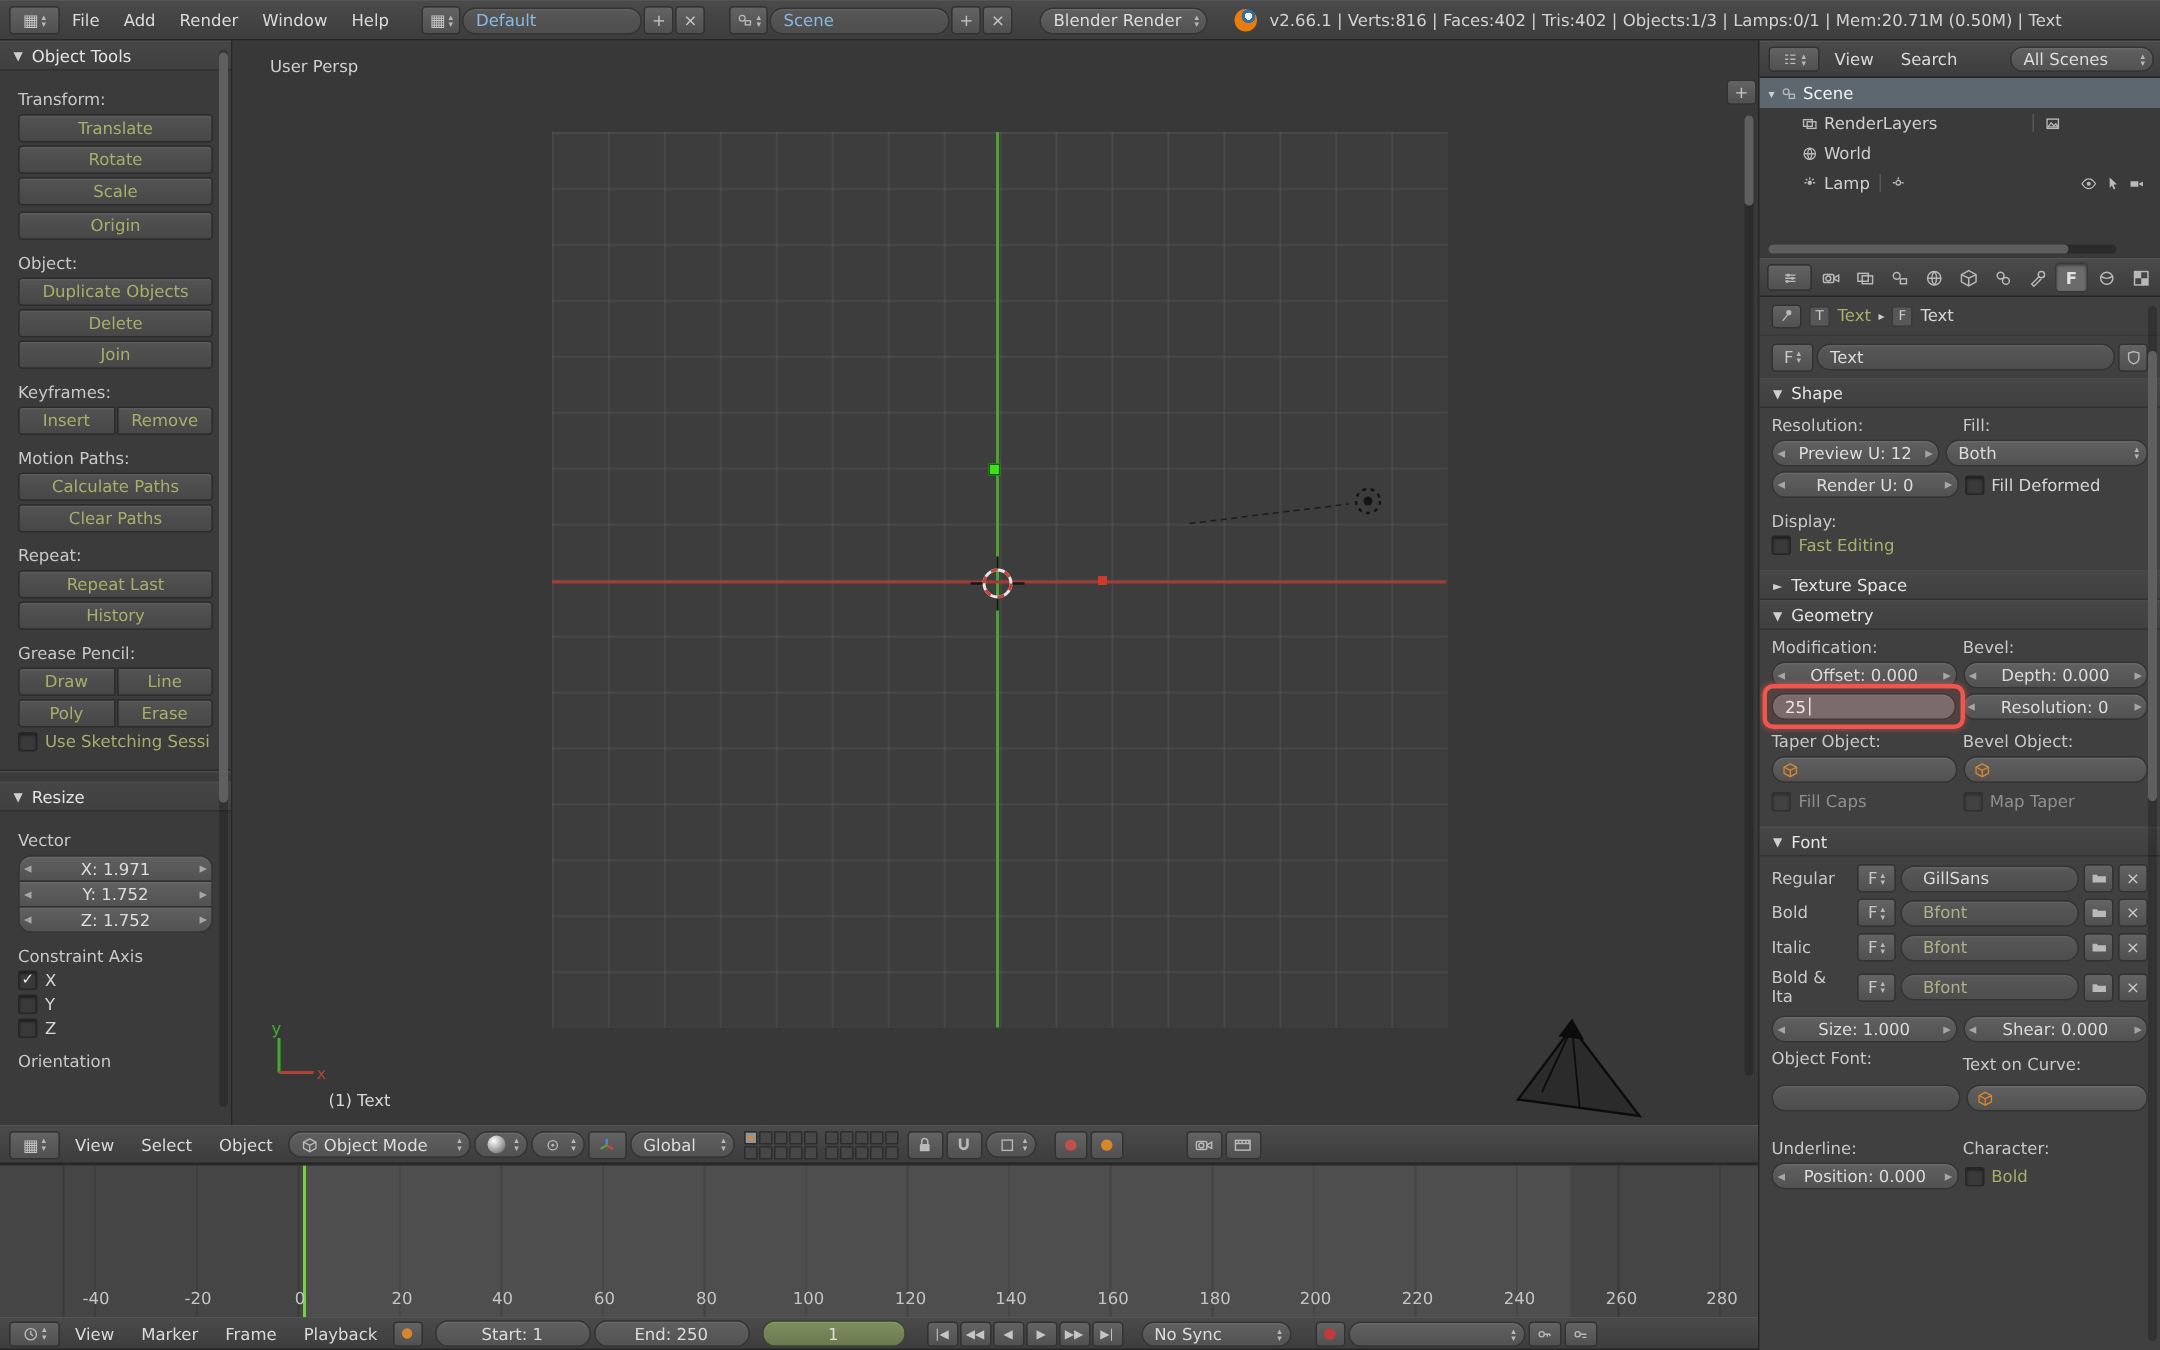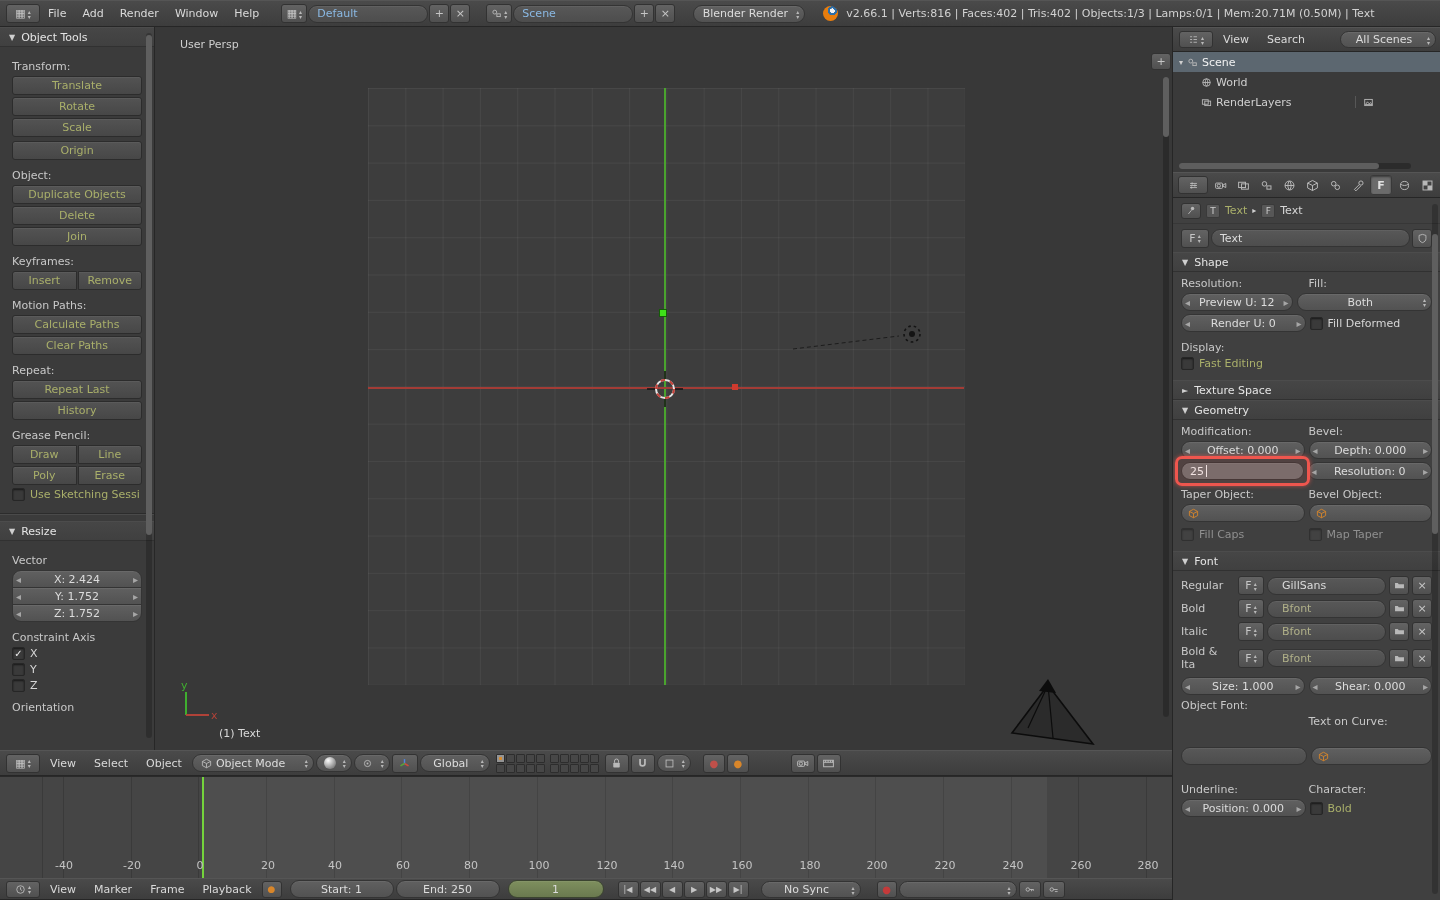--- a/index.html
+++ b/index.html
@@ -6,21 +6,21 @@
 html,body{width:1440px;height:900px}
 body{position:relative;overflow:hidden;background:#333;font-family:"DejaVu Sans","Liberation Sans",sans-serif;font-size:11px;color:#d6d6d6;-webkit-user-select:none;user-select:none}
 .abs{position:absolute}
 .flex{display:flex;align-items:center}
 .eh{background:linear-gradient(#4a4a4a,#3d3d3d);border-top:1px solid #555;border-bottom:1px solid #262626}
 .mi{padding:0 8px;color:#dadada;white-space:nowrap}
 .ib{height:19px;min-width:20px;padding:0 3px;border-radius:3px;background:linear-gradient(#636363,#505050);border:1px solid #323232;display:inline-flex;align-items:center;justify-content:center;color:#c6c6c6;gap:2px;flex:0 0 auto}
 .pill,.num,.dd,.txt,.slider,.edit{height:18px;border-radius:9px;background:linear-gradient(#606060,#525252);border:1px solid #343434;box-shadow:inset 0 1px 0 rgba(255,255,255,.06);display:flex;align-items:center;color:#dcdcdc;overflow:hidden;white-space:nowrap}
 .nv{flex:1;text-align:center;padding:0 2px;overflow:hidden}
 .na{width:11px;text-align:center;color:#a6a6a6;font-size:10px;flex:0 0 auto}
-.dd{position:relative;justify-content:center;padding:0 16px 0 8px;gap:4px}
+.dd{position:relative;padding:0 16px 0 8px;gap:4px}
 .dda{position:absolute;right:5px;top:3px;display:flex;flex-direction:column;font-size:6px;line-height:5px;color:#b8b8b8}
 .slider{background:linear-gradient(#4d5157,#43474c);justify-content:center}
 .txt{justify-content:flex-start;padding:0 8px;background:linear-gradient(#585858,#4d4d4d)}
 .edit{background:#6f6f6f;justify-content:flex-start;padding:0 8px;color:#f2f2f2;border-radius:9px}
 .caret{display:inline-block;width:1px;height:12px;background:#f0f0f0;margin-left:2px}
 .op{height:19px;border-radius:3px;background:linear-gradient(#535353,#474747);border:1px solid #2c2c2c;box-shadow:inset 0 1px 0 rgba(255,255,255,.05);display:flex;align-items:center;justify-content:center;color:#a9af6a;margin-bottom:2px}
 .half-row{display:flex;gap:1px;margin-bottom:2px}
 .half-row .op{flex:1;margin:0;border-radius:0}
 .half-row .op:first-child{border-radius:3px 0 0 3px}
 .half-row .op:last-child{border-radius:0 3px 3px 0}
@@ -192,21 +192,21 @@
 
   <div class="ph" style="margin-top:6px">
     <span class="tri">▼</span>
     <span>Resize</span>
   </div>
   <div class="ts-body">
     <div class="lab">Vector</div>
     <div class="stack">
       <div class="num">
         <span class="na">◂</span>
-        <span class="nv">X: 2.424</span>
+        <span class="nv">X: 1.971</span>
         <span class="na">▸</span>
       </div>
       <div class="num">
         <span class="na">◂</span>
         <span class="nv">Y: 1.752</span>
         <span class="na">▸</span>
       </div>
       <div class="num">
         <span class="na">◂</span>
         <span class="nv">Z: 1.752</span>
@@ -541,36 +541,61 @@
   <div class="orow sel">
     <span class="tri">▾</span>
     <svg class="i12" viewBox="0 0 16 16">
         <circle cx="5.5" cy="6" r="2.8"></circle>
         <rect x="8.5" y="8.5" width="5" height="4"></rect>
       </svg>
     <span>Scene</span>
   </div>
   <div class="orow" style="padding-left:28px">
     <svg class="i12" viewBox="0 0 16 16">
-        <circle cx="8" cy="8" r="5.5"></circle>
-        <path d="M2.5 8h11M8 2.5c2.6 2.6 2.6 8.4 0 11M8 2.5c-2.6 2.6-2.6 8.4 0 11"></path>
-      </svg>
-    <span>World</span>
-  </div>
-  <div class="orow" style="padding-left:28px">
-    <svg class="i12" viewBox="0 0 16 16">
         <rect x="2" y="4" width="8.5" height="6.5"></rect>
         <rect x="5.5" y="6" width="8.5" height="6.5"></rect>
       </svg>
     <span>RenderLayers</span>
     <div class="rt" style="margin-right:56px">
       <div class="vsep"></div>
       <svg class="i12" viewBox="0 0 16 16">
           <rect x="2.5" y="3.5" width="11" height="9"></rect>
           <path d="M3.5 11l3-4 2.5 3 2-2 2 3z"></path>
+        </svg>
+    </div>
+  </div>
+  <div class="orow" style="padding-left:28px">
+    <svg class="i12" viewBox="0 0 16 16">
+        <circle cx="8" cy="8" r="5.5"></circle>
+        <path d="M2.5 8h11M8 2.5c2.6 2.6 2.6 8.4 0 11M8 2.5c-2.6 2.6-2.6 8.4 0 11"></path>
+      </svg>
+    <span>World</span>
+  </div>
+  <div class="orow" style="padding-left:28px">
+    <svg class="i12" viewBox="0 0 16 16">
+        <circle class="f" cx="8" cy="7" r="2.2"></circle>
+        <path d="M8 1.8v2M2.8 7h2M11.2 7h2M4.2 3.2l1.4 1.4M11.8 3.2l-1.4 1.4"></path>
+      </svg>
+    <span>Lamp</span>
+    <div class="vsep"></div>
+    <svg class="i12" viewBox="0 0 16 16">
+        <circle cx="8" cy="7" r="2.2"></circle>
+        <path d="M8 1.8v2M2.8 7h2M11.2 7h2"></path>
+      </svg>
+    <div class="rt">
+      <svg class="i12" viewBox="0 0 16 16">
+          <path d="M1.5 8C3.5 4.8 6 3.2 8 3.2s4.5 1.6 6.5 4.8c-2 3.2-4.5 4.8-6.5 4.8S3.5 11.2 1.5 8z"></path>
+          <circle class="f" cx="8" cy="8" r="2"></circle>
+        </svg>
+      <svg class="i12" viewBox="0 0 16 16">
+          <path class="f" d="M5 2l7 6.5-3.2.4 1.8 4-1.6.7-1.8-4L5 12z"></path>
+        </svg>
+      <svg class="i12" viewBox="0 0 16 16">
+          <path class="f" d="M2 5.5h7.5v5.5H2z"></path>
+          <path class="f" d="M10 8l4-2.3v5L10 8.6z"></path>
         </svg>
     </div>
   </div>
   <div style="position:absolute;left:6px;bottom:3px;width:232px;height:6px;background:rgba(0,0,0,.25);border-radius:3px">
       <div style="width:200px;height:6px;background:#5e5e5e;border-radius:3px"></div>
     </div>
 </div>
 
 <div id="props" class="abs" style="left:1172px;top:172px;width:268px;height:728px;background:#404040;border-left:1px solid #262626;overflow:hidden">
   <div class="eh flex" style="height:26px;padding-left:5px;gap:1px">
@@ -884,21 +909,21 @@
         <span class="na">▸</span>
       </div>
       <div class="num">
         <span class="na">◂</span>
         <span class="nv">Shear: 0.000</span>
         <span class="na">▸</span>
       </div>
     </div>
     <div class="grid2" style="margin-top:4px">
       <span class="lab" style="margin:0">Object Font:</span>
-      <span class="lab" style="margin:16px">Text on Curve:</span>
+      <span class="lab" style="margin:4px">Text on Curve:</span>
     </div>
     <div class="grid2">
       <div class="txt"></div>
       <div class="pill" style="justify-content:flex-start;padding:0 6px">
         <svg class="i12 icube" viewBox="0 0 16 16">
             <path d="M8 1.8L14 5v6L8 14.2 2 11V5z"></path>
             <path d="M2 5l6 3 6-3M8 8v6.2"></path>
           </svg>
       </div>
     </div>

